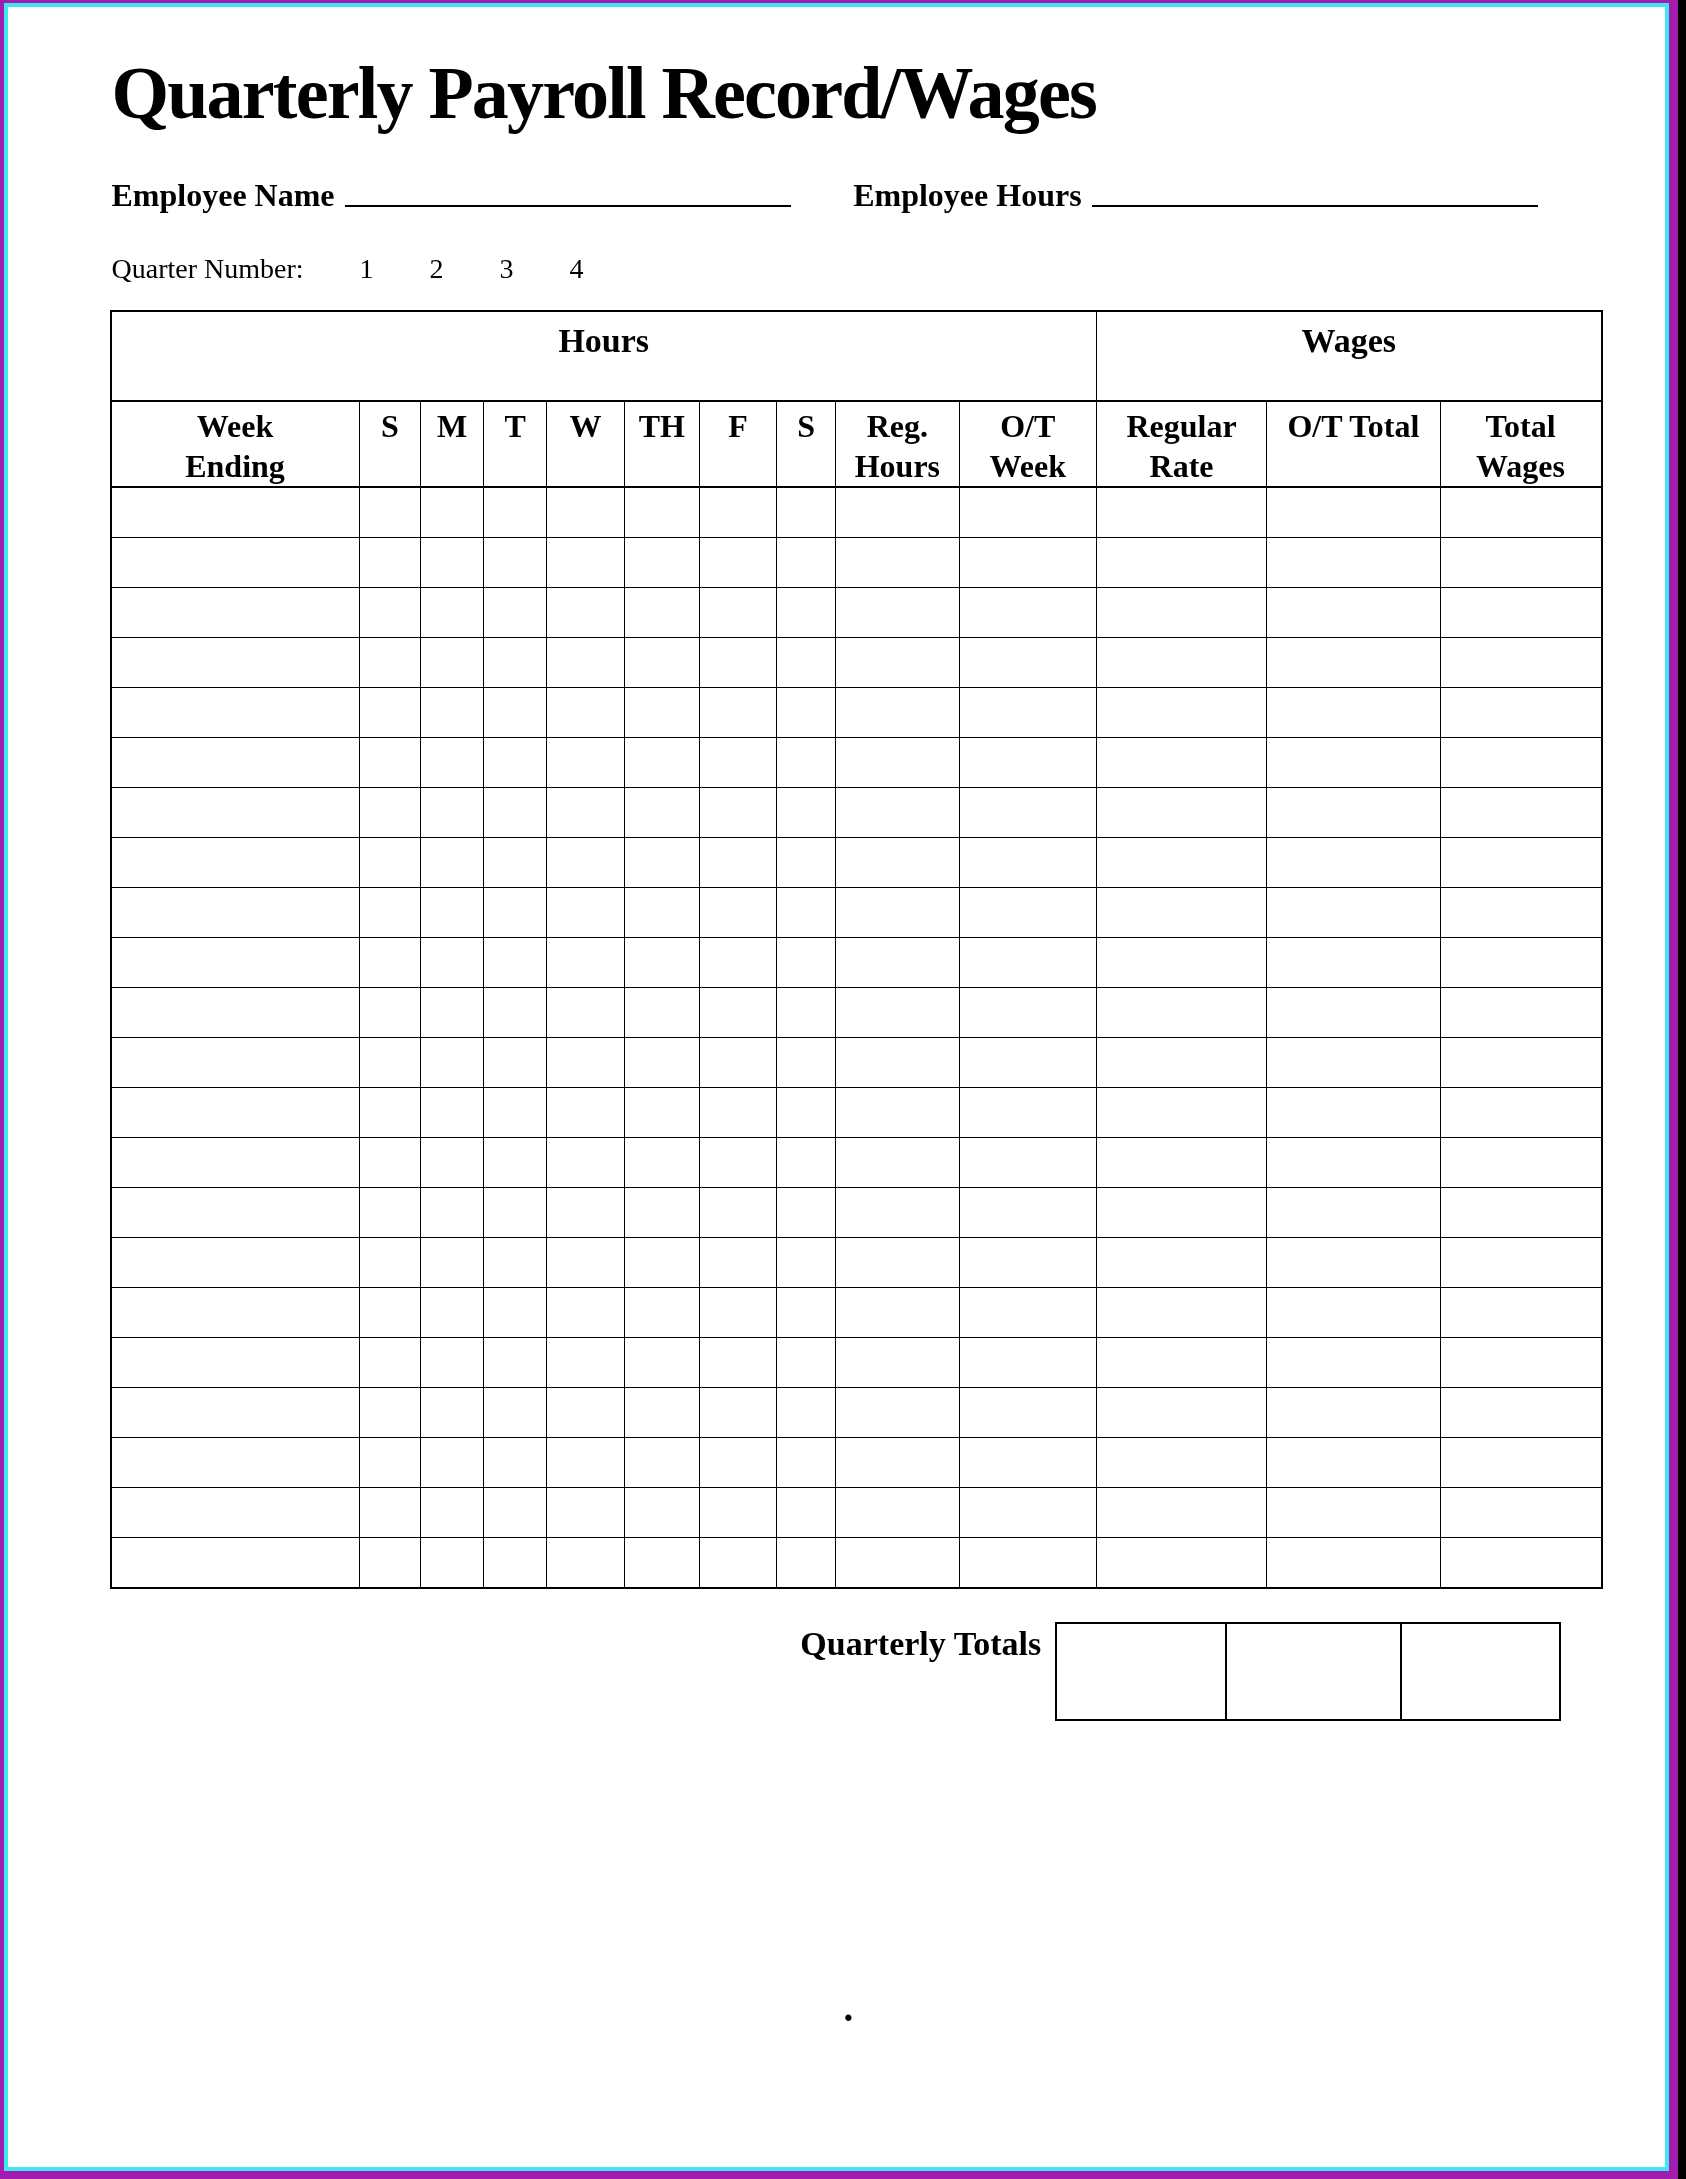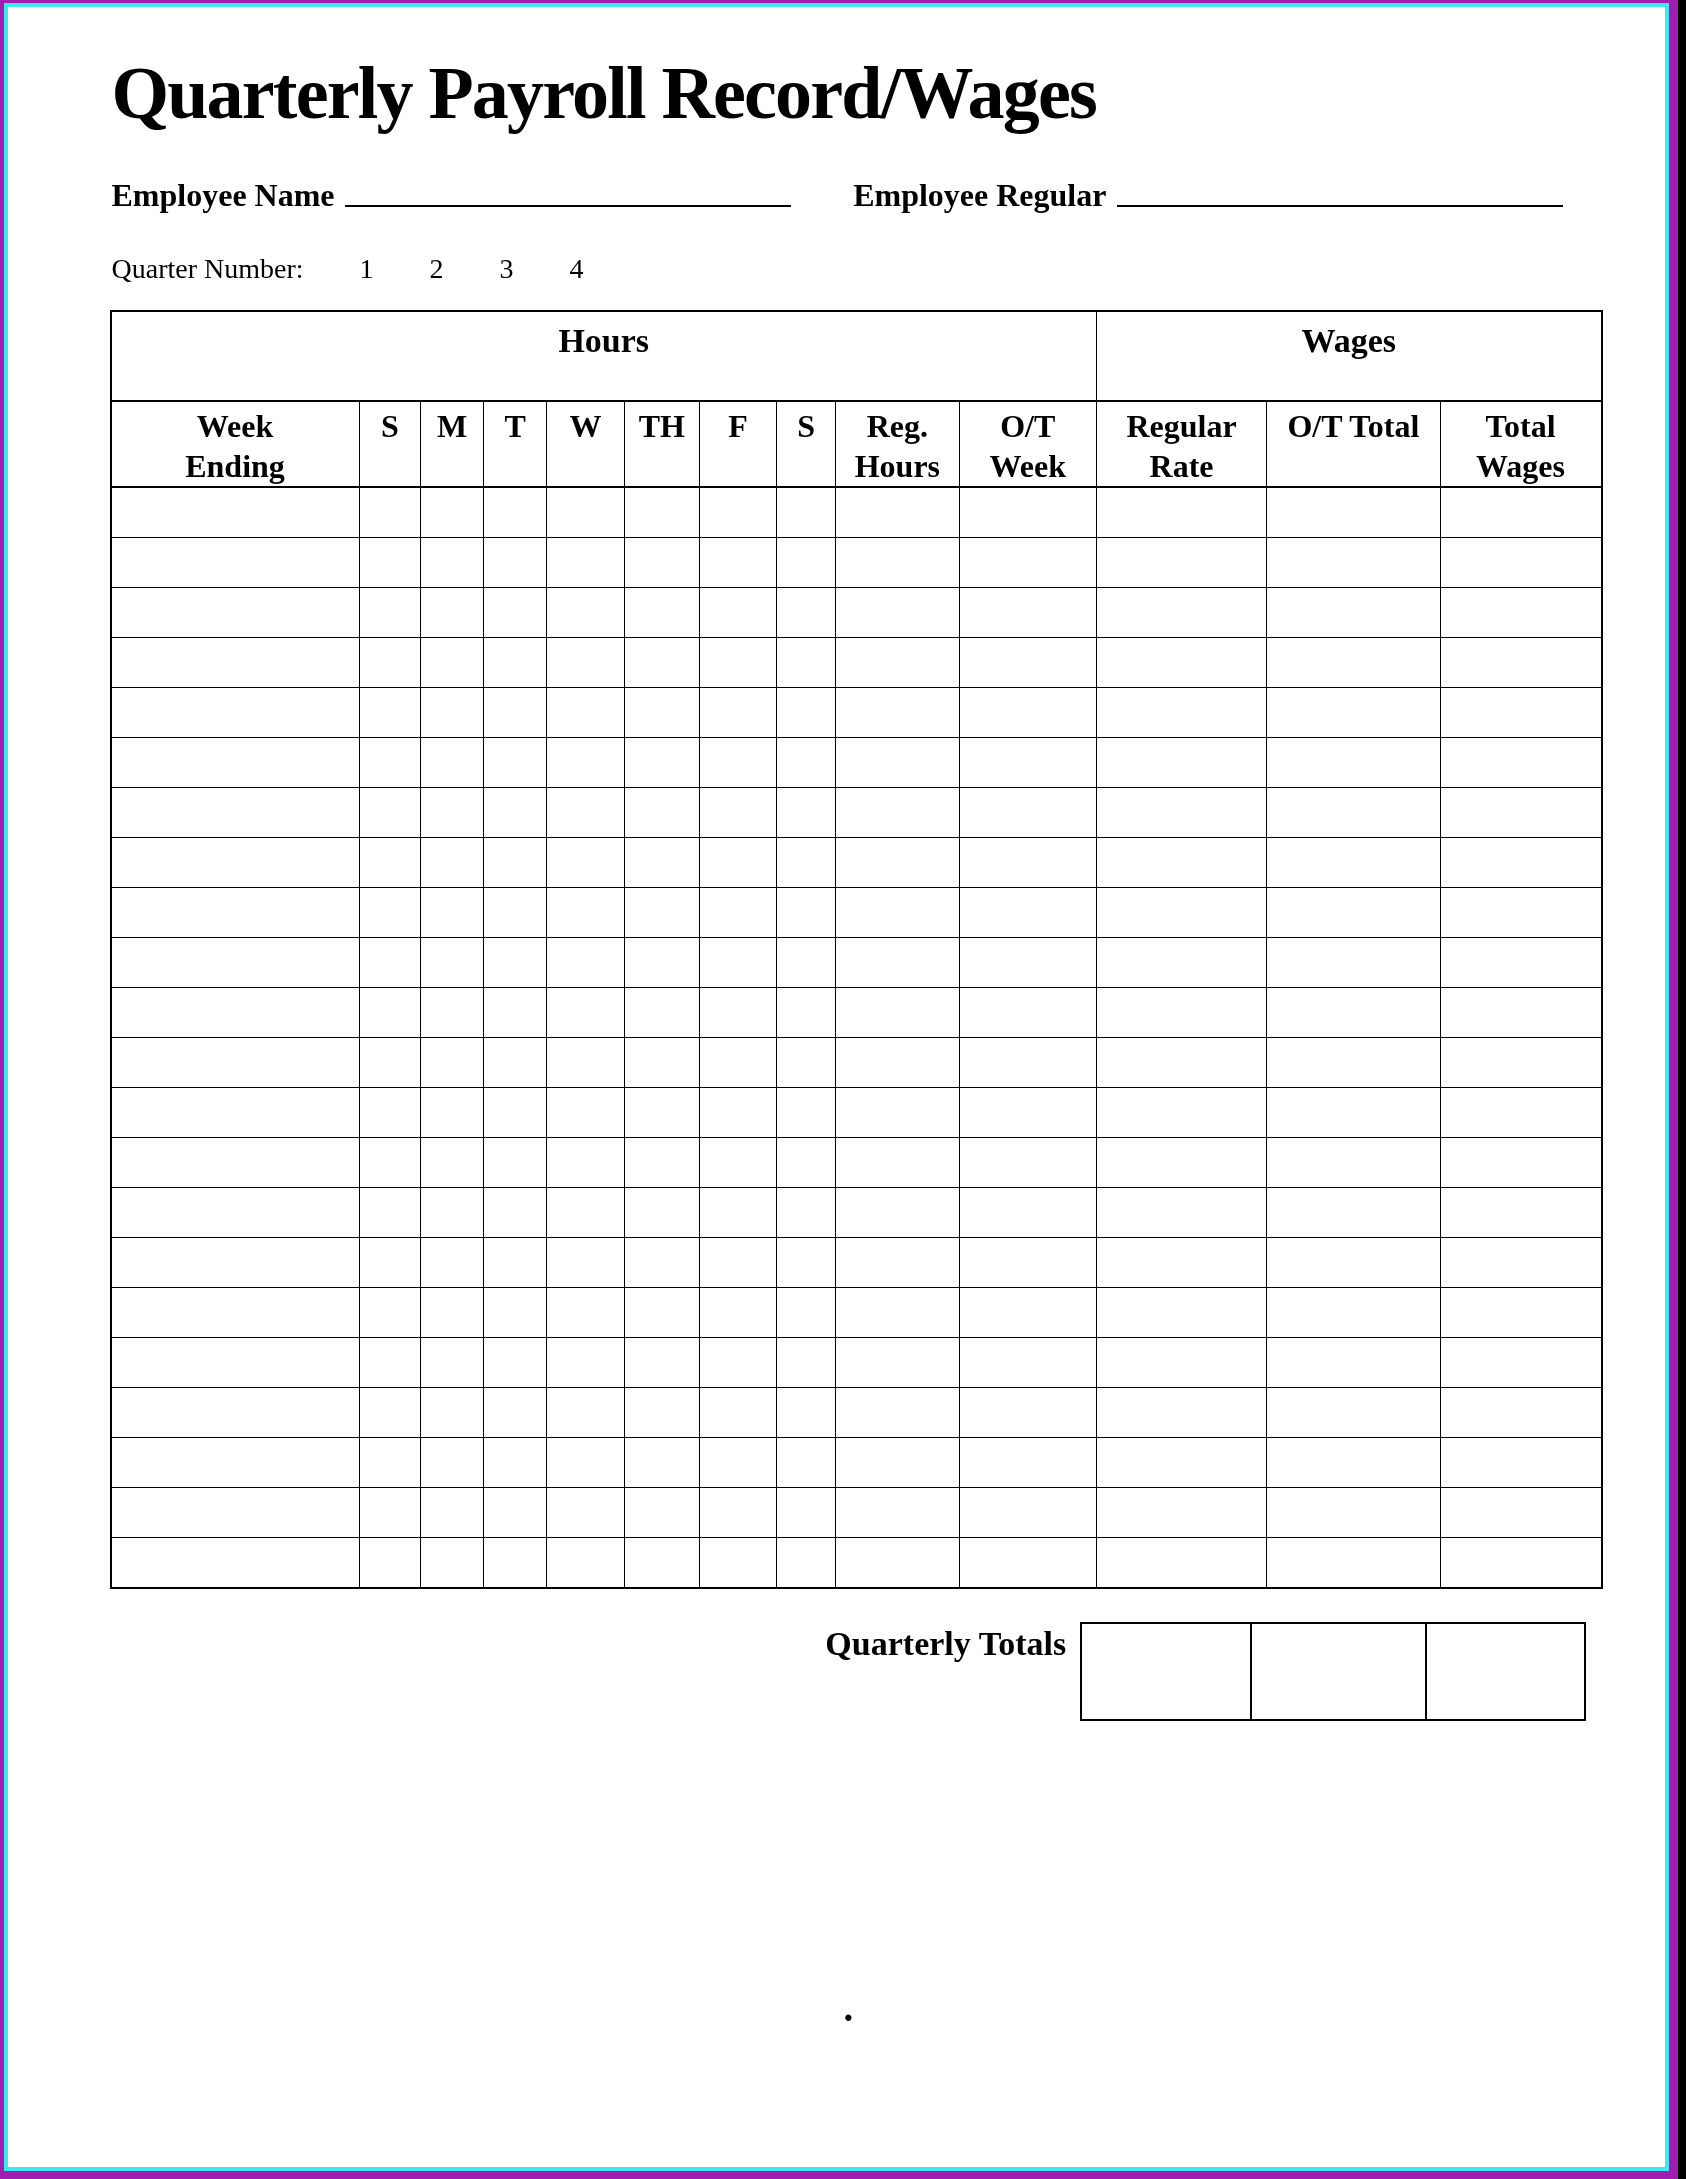--- a/index.html
+++ b/index.html
@@ -98,21 +98,21 @@
   col.c-reg   { width: 8.27%; }
   col.c-ot    { width: 9.22%; }
   col.c-rrate { width: 11.41%; }
   col.c-orate { width: 11.64%; }
   col.c-total { width: 10.82%; }
 
   .totals-row {
     display: flex;
     justify-content: flex-end;
     align-items: flex-start;
-    margin: 33px 79px 0 0;
+    margin: 33px 104px 0 0;
   }
   .totals-label {
     font-size: 34px;
     font-weight: bold;
     padding: 3.5px 14px 0 0;
     line-height: 1.1;
   }
   table.totals-box {
     border-collapse: collapse;
     width: 506px;
@@ -137,21 +137,21 @@
 <body>
 
 <div class="frame">
   <div class="page">
 
     <h1 class="title">Quarterly Payroll Record/Wages</h1>
 
     <div class="emp-row">
       <span>Employee Name</span>
       <span class="blank name-blank"></span>
-      <span class="num-label">Employee Regular</span>
+      <span class="num-label">Employee Hours</span>
       <span class="blank num-blank"></span>
     </div>
 
     <div class="quarter-row">
       <span>Quarter Number:</span>
       <span class="q-opt">1</span>
       <span class="q-opt">2</span>
       <span class="q-opt">3</span>
       <span class="q-opt">4</span>
     </div>

